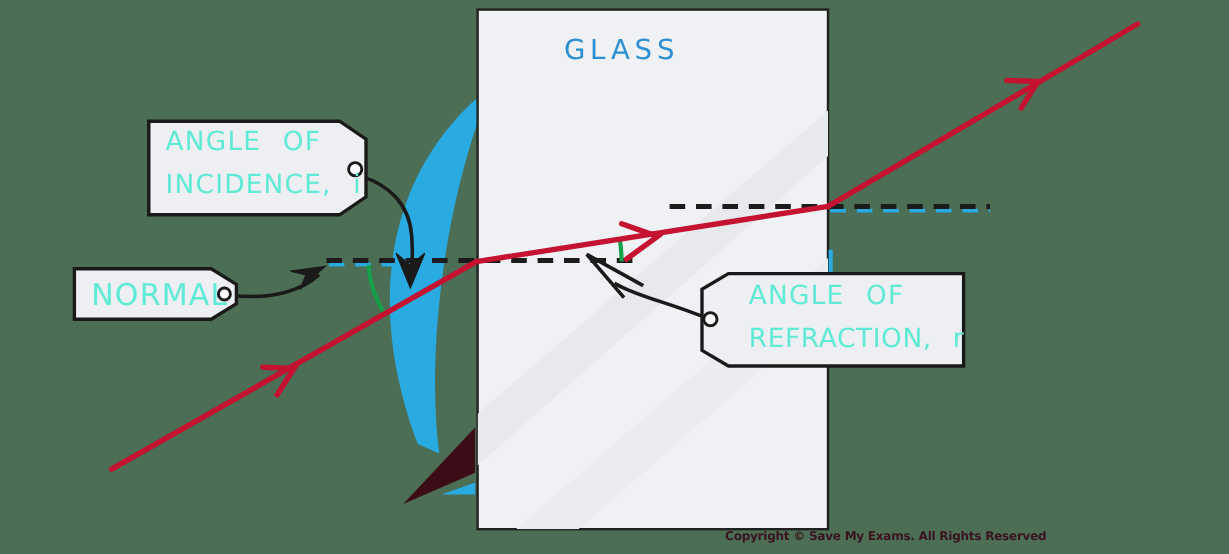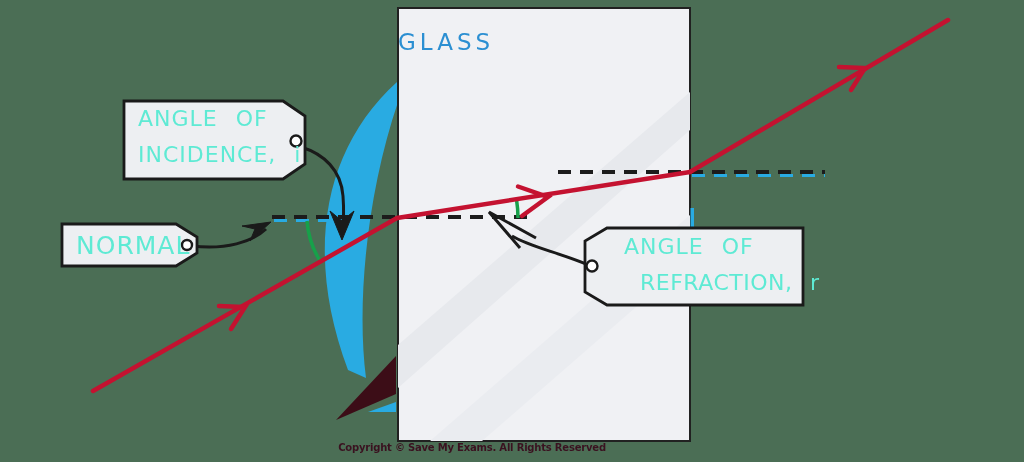--- a/index.html
+++ b/index.html
@@ -1,24 +1,24 @@
 <!DOCTYPE html>
 <html><head>
 <meta charset="utf-8">
 <style>
   html,body{margin:0;padding:0;background:#4b6e55;}
   #stage{position:relative;width:1024px;height:462px;background:#4b6e55;overflow:hidden;
          font-family:"DejaVu Sans","Liberation Sans",sans-serif;}
   #stage svg{position:absolute;left:0;top:0;}
   .txt{position:absolute;color:#5eead4;white-space:nowrap;}
   .tag-line{font-size:22px;letter-spacing:1px;word-spacing:10px;}
-  .glass-label{left:398px;top:29px;width:240px;
+  .glass-label{left:398px;top:29px;width:240px;text-align:center;
                color:#2b8fd2;font-size:23px;letter-spacing:4px;}
-  .copyright{left:0;top:442px;width:872px;text-align:center;
-             color:#3a1220;font-size:10px;font-weight:bold;letter-spacing:-0.2px;padding-left:36px;}
+  .copyright{left:0;top:442px;width:872px;text-align:right;
+             color:#3a1220;font-size:10px;font-weight:bold;letter-spacing:-0.2px;}
 </style>
 </head>
 <body>
 
 <div id="stage">
 
   <svg width="1024" height="462" viewBox="0 0 1024 462">
     <defs>
       <clipPath id="glassClip">
           <rect x="398" y="8" width="292" height="433"></rect>
@@ -76,16 +76,16 @@
   </svg>
 
   <div class="txt glass-label">GLASS</div>
 
   <div class="txt tag-line" style="left:138px;top:106px;">ANGLE OF</div>
   <div class="txt tag-line" style="left:138px;top:142px;text-align:right;">INCIDENCE, i</div>
 
   <div class="txt" style="left:76px;top:231px;font-size:25px;letter-spacing:1px;">NORMAL</div>
 
   <div class="txt tag-line" style="left:624px;top:234px;">ANGLE OF</div>
-  <div class="txt tag-line" style="left:624px;top:270px;letter-spacing:0.5px;margin-left:16px;">REFRACTION, r</div>
+  <div class="txt tag-line" style="left:624px;top:270px;letter-spacing:0.5px;">REFRACTION, r</div>
 
   <div class="txt copyright">Copyright © Save My Exams. All Rights Reserved</div>
 </div>
 
 </body></html>

